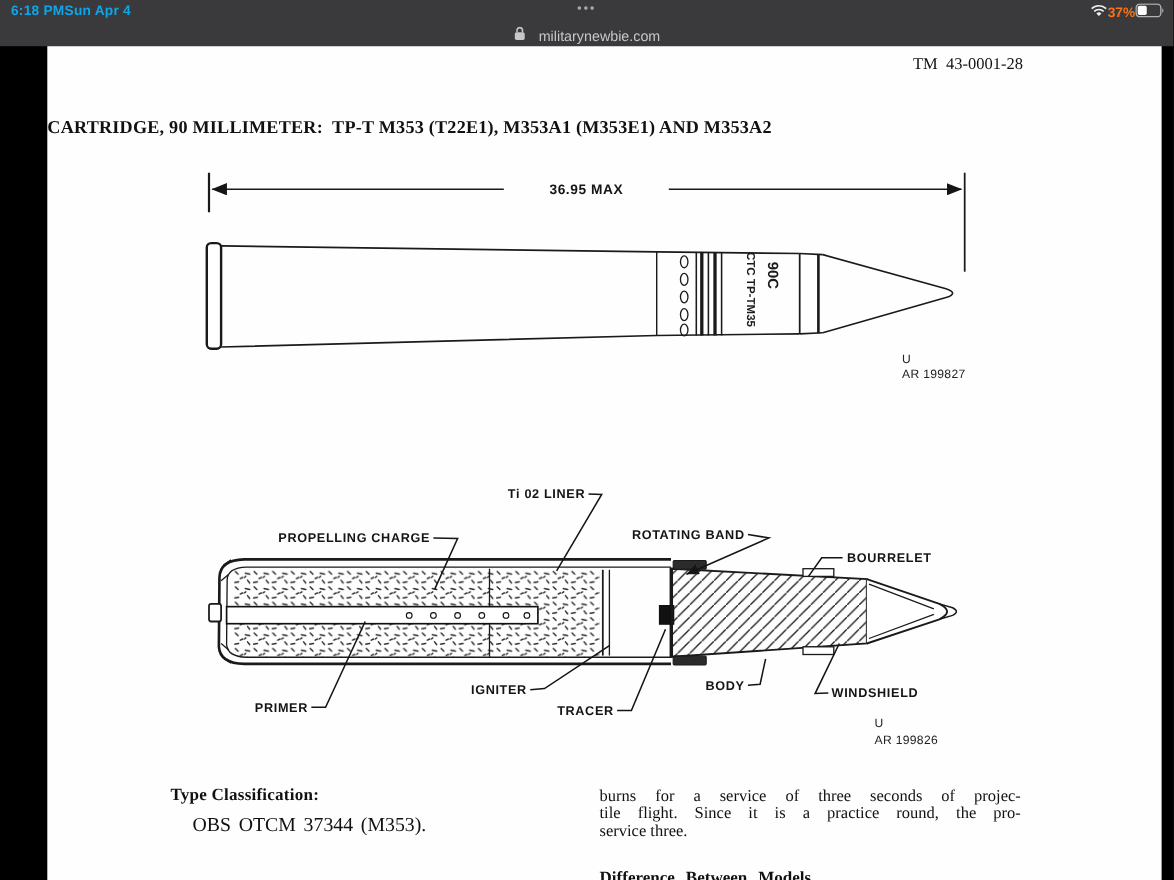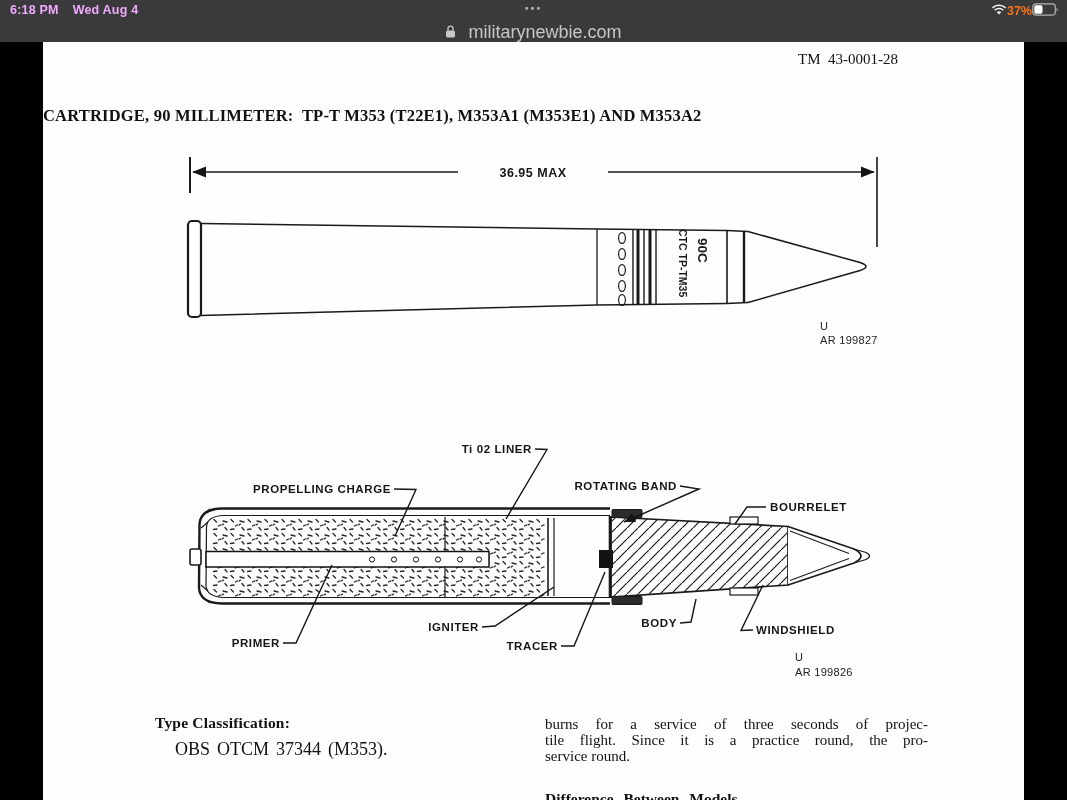--- a/index.html
+++ b/index.html
@@ -1,31 +1,31 @@
 <!DOCTYPE html>
 <html><head>
 <meta charset="utf-8">
 <style>
   html,body{margin:0;padding:0;background:#000;}
   .screen{position:relative;width:1067px;height:800px;background:#000;overflow:hidden;
           font-family:"Liberation Sans",sans-serif;}
   
   .chrome{position:absolute;left:0;top:0;width:1067px;height:42px;background:#3a3a3c;}
   .statusbar{position:absolute;left:0;top:0;width:1067px;height:22px;display:flex;align-items:center;}
-  .sb-left{position:absolute;left:10px;top:3px;display:flex;gap:14px;color:#f0abfc;
+  .sb-left{position:absolute;left:10px;top:3px;display:flex;color:#0ea5e9;
            font-size:12.5px;font-weight:bold;letter-spacing:.2px;}
   .sb-dots{position:absolute;left:0;right:0;top:2px;text-align:center;color:#a8a8a8;
            font-size:11px;letter-spacing:2px;font-weight:bold;}
   .sb-right{position:absolute;right:8px;top:3px;display:flex;align-items:center;gap:0;color:#f97316;
             font-size:12.5px;font-weight:bold;}
   .urlrow{position:absolute;left:0;top:22px;width:1067px;height:20px;display:flex;
-          align-items:center;justify-content:center;gap:12px;color:#c7c7c9;font-size:18px;}
+          align-items:center;justify-content:center;gap:12px;color:#c7c7c9;font-size:13px;}
   
   .page{position:absolute;left:43px;top:42px;width:981px;height:758px;background:#fefefe;
-        overflow:hidden;color:#111;font-family:"Liberation Serif",serif;}
+        overflow:hidden;color:#111;font-family:"Liberation Serif",serif;padding-left:32px;}
   .tm{position:absolute;right:126px;top:9px;font-size:15px;white-space:pre;}
   .title{position:absolute;left:0;right:0;top:64px;font-weight:bold;
          font-size:16.5px;white-space:pre;letter-spacing:.2px;}
   .figsvg{position:absolute;left:107px;width:780px;}
   .fig1{top:108px;height:200px;}
   .fig2{top:393px;height:260px;}
   .dlabel{font-family:"Liberation Sans",sans-serif;font-weight:bold;font-size:11.5px;
           letter-spacing:.6px;fill:#151515;}
   .dref{font-family:"Liberation Sans",sans-serif;font-size:11px;fill:#222;letter-spacing:.3px;}
   .dim{font-family:"Liberation Sans",sans-serif;font-weight:bold;font-size:12.5px;fill:#151515;
@@ -42,21 +42,21 @@
 </style>
 </head>
 <body>
 
 <div class="screen">
 
   <div class="chrome">
     <div class="statusbar">
       <div class="sb-left">
         <span>6:18 PM</span>
-        <span>Wed Aug 4</span>
+        <span>Sun Apr 4</span>
       </div>
       <div class="sb-dots">•••</div>
       <div class="sb-right">
         <span>
           <svg width="16" height="12" viewBox="0 0 16 12">
             <path d="M8 10.6 L5.7 8.3 a3.4 3.4 0 0 1 4.6 0 Z" fill="#f1f1f1"></path>
             <path d="M3.7 6.3 a6.3 6.3 0 0 1 8.6 0" stroke="#f1f1f1" stroke-width="1.5" fill="none"></path>
             <path d="M1.4 3.9 a9.6 9.6 0 0 1 13.2 0" stroke="#f1f1f1" stroke-width="1.5" fill="none"></path>
           </svg>
         </span>
@@ -230,18 +230,18 @@
     </svg>
 
     <div class="tc-head">Type Classification:</div>
     <div class="tc-lines">
       <div>OBS OTCM 37344 (M353).</div>
     </div>
 
     <div class="rcol">
       <div class="rc-just">burns for a service of three seconds of projec-</div>
       <div class="rc-just">tile flight. Since it is a practice round, the pro-</div>
-      <div>service round.</div>
+      <div>service three.</div>
     </div>
 
     <div class="next-head">Difference Between Models</div>
   </div>
 </div>
 
 </body></html>

